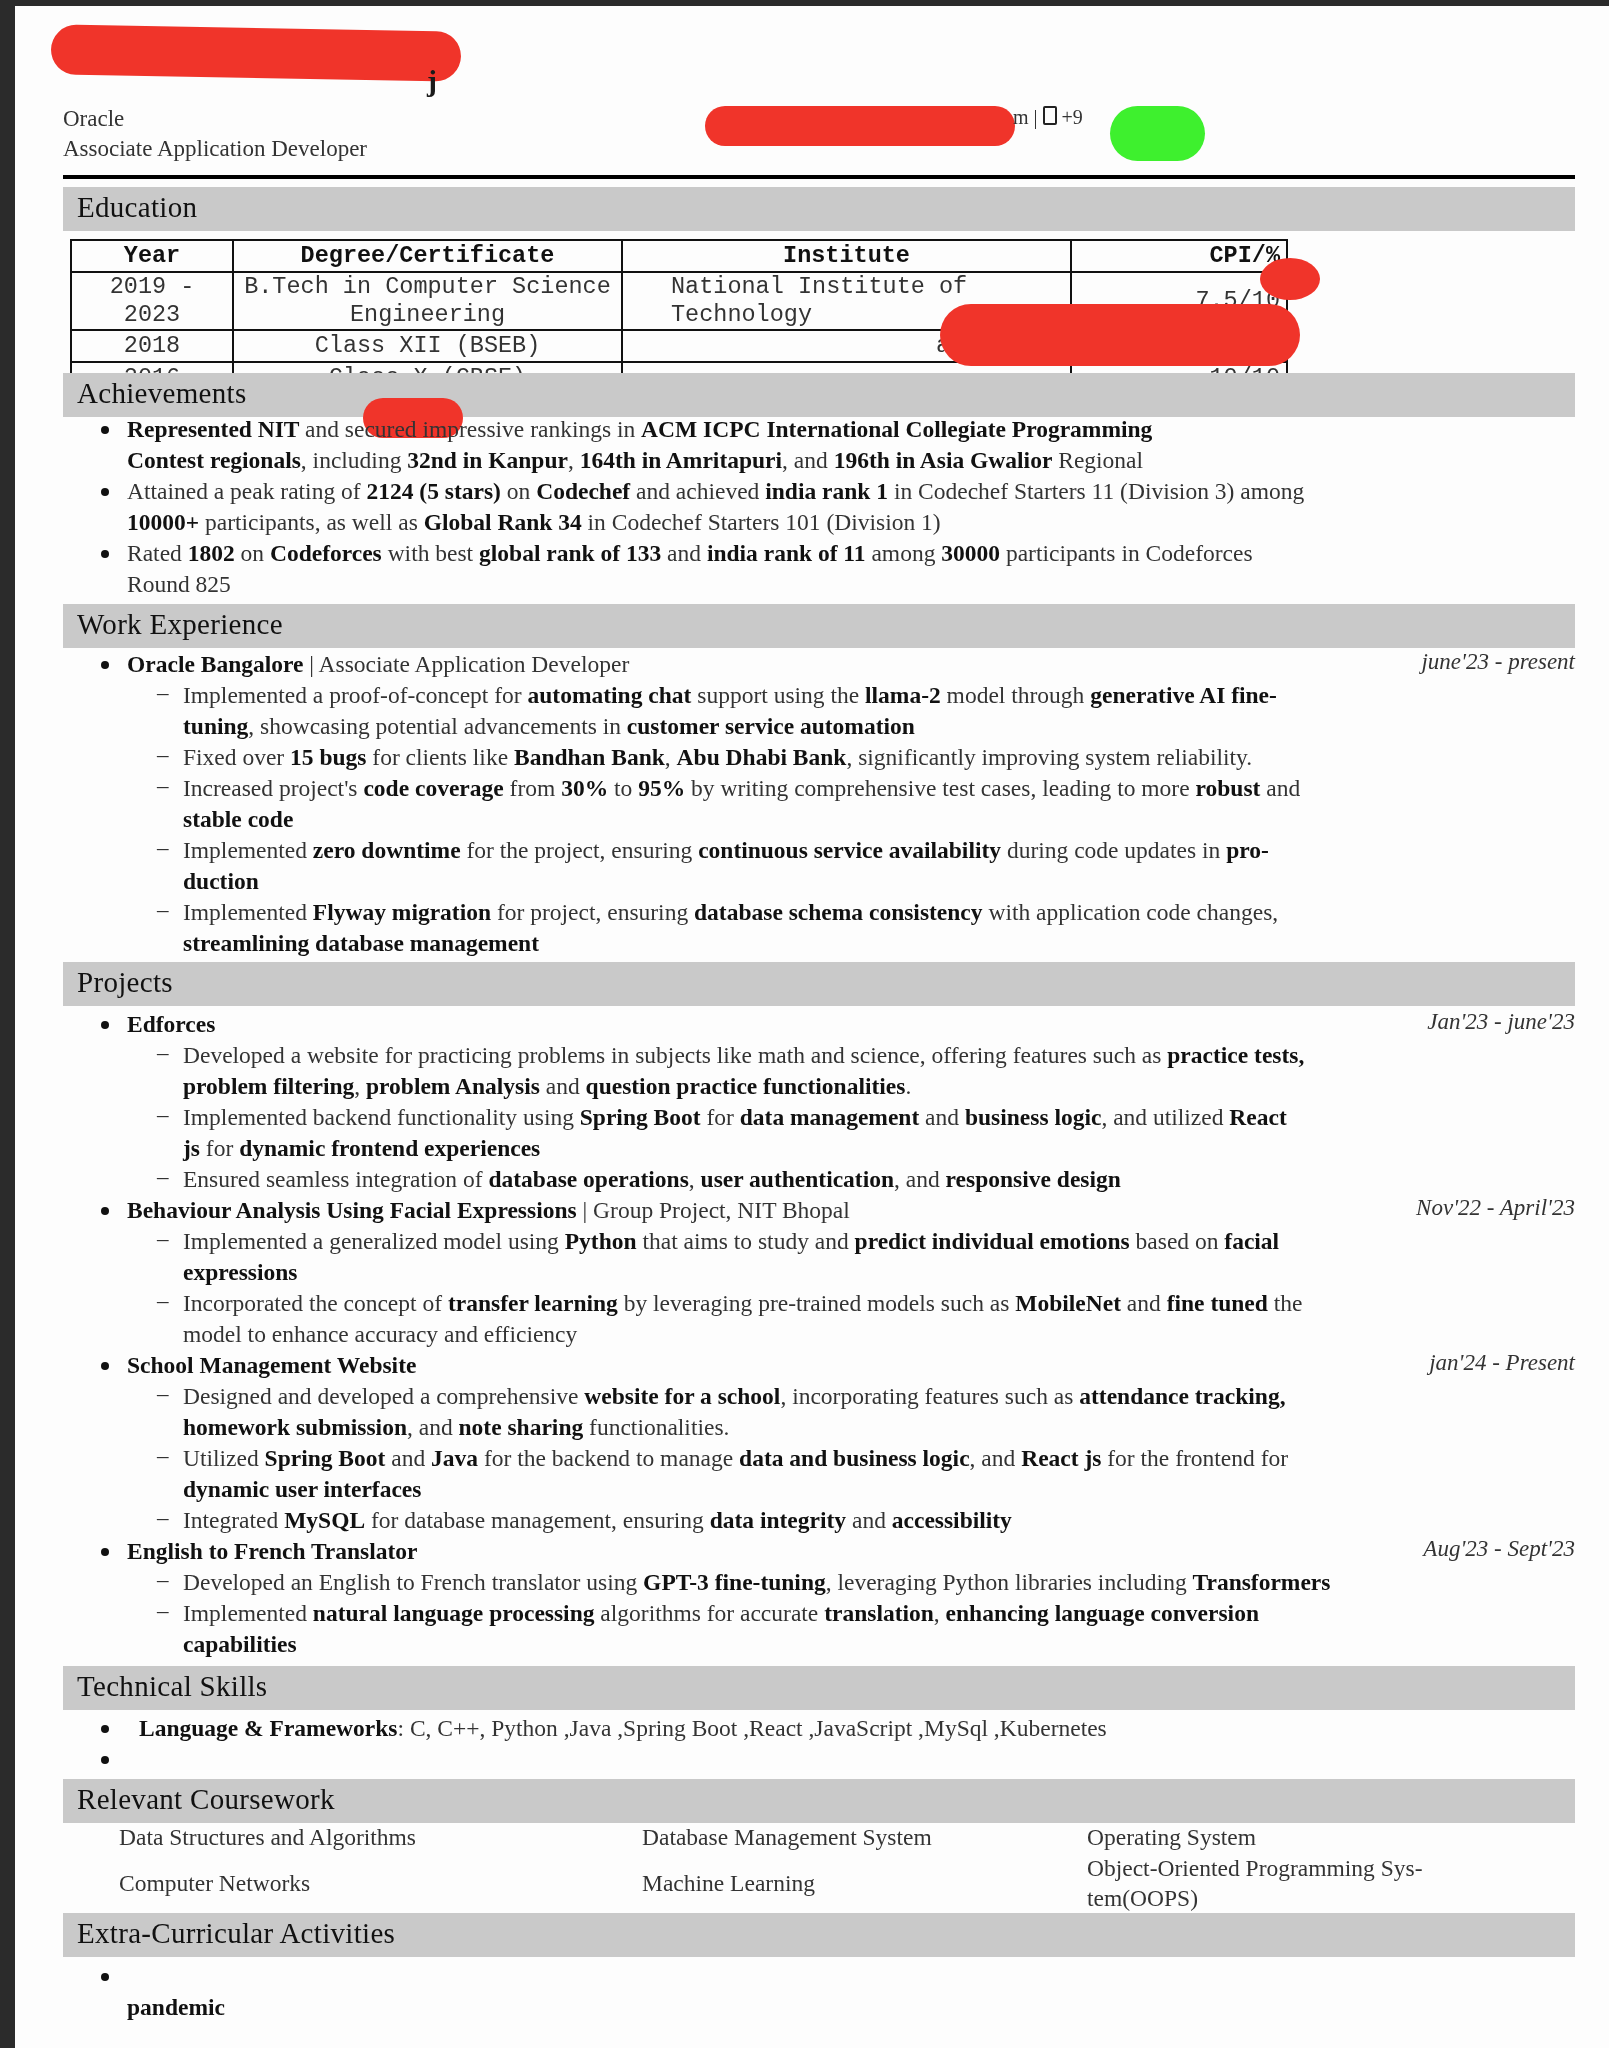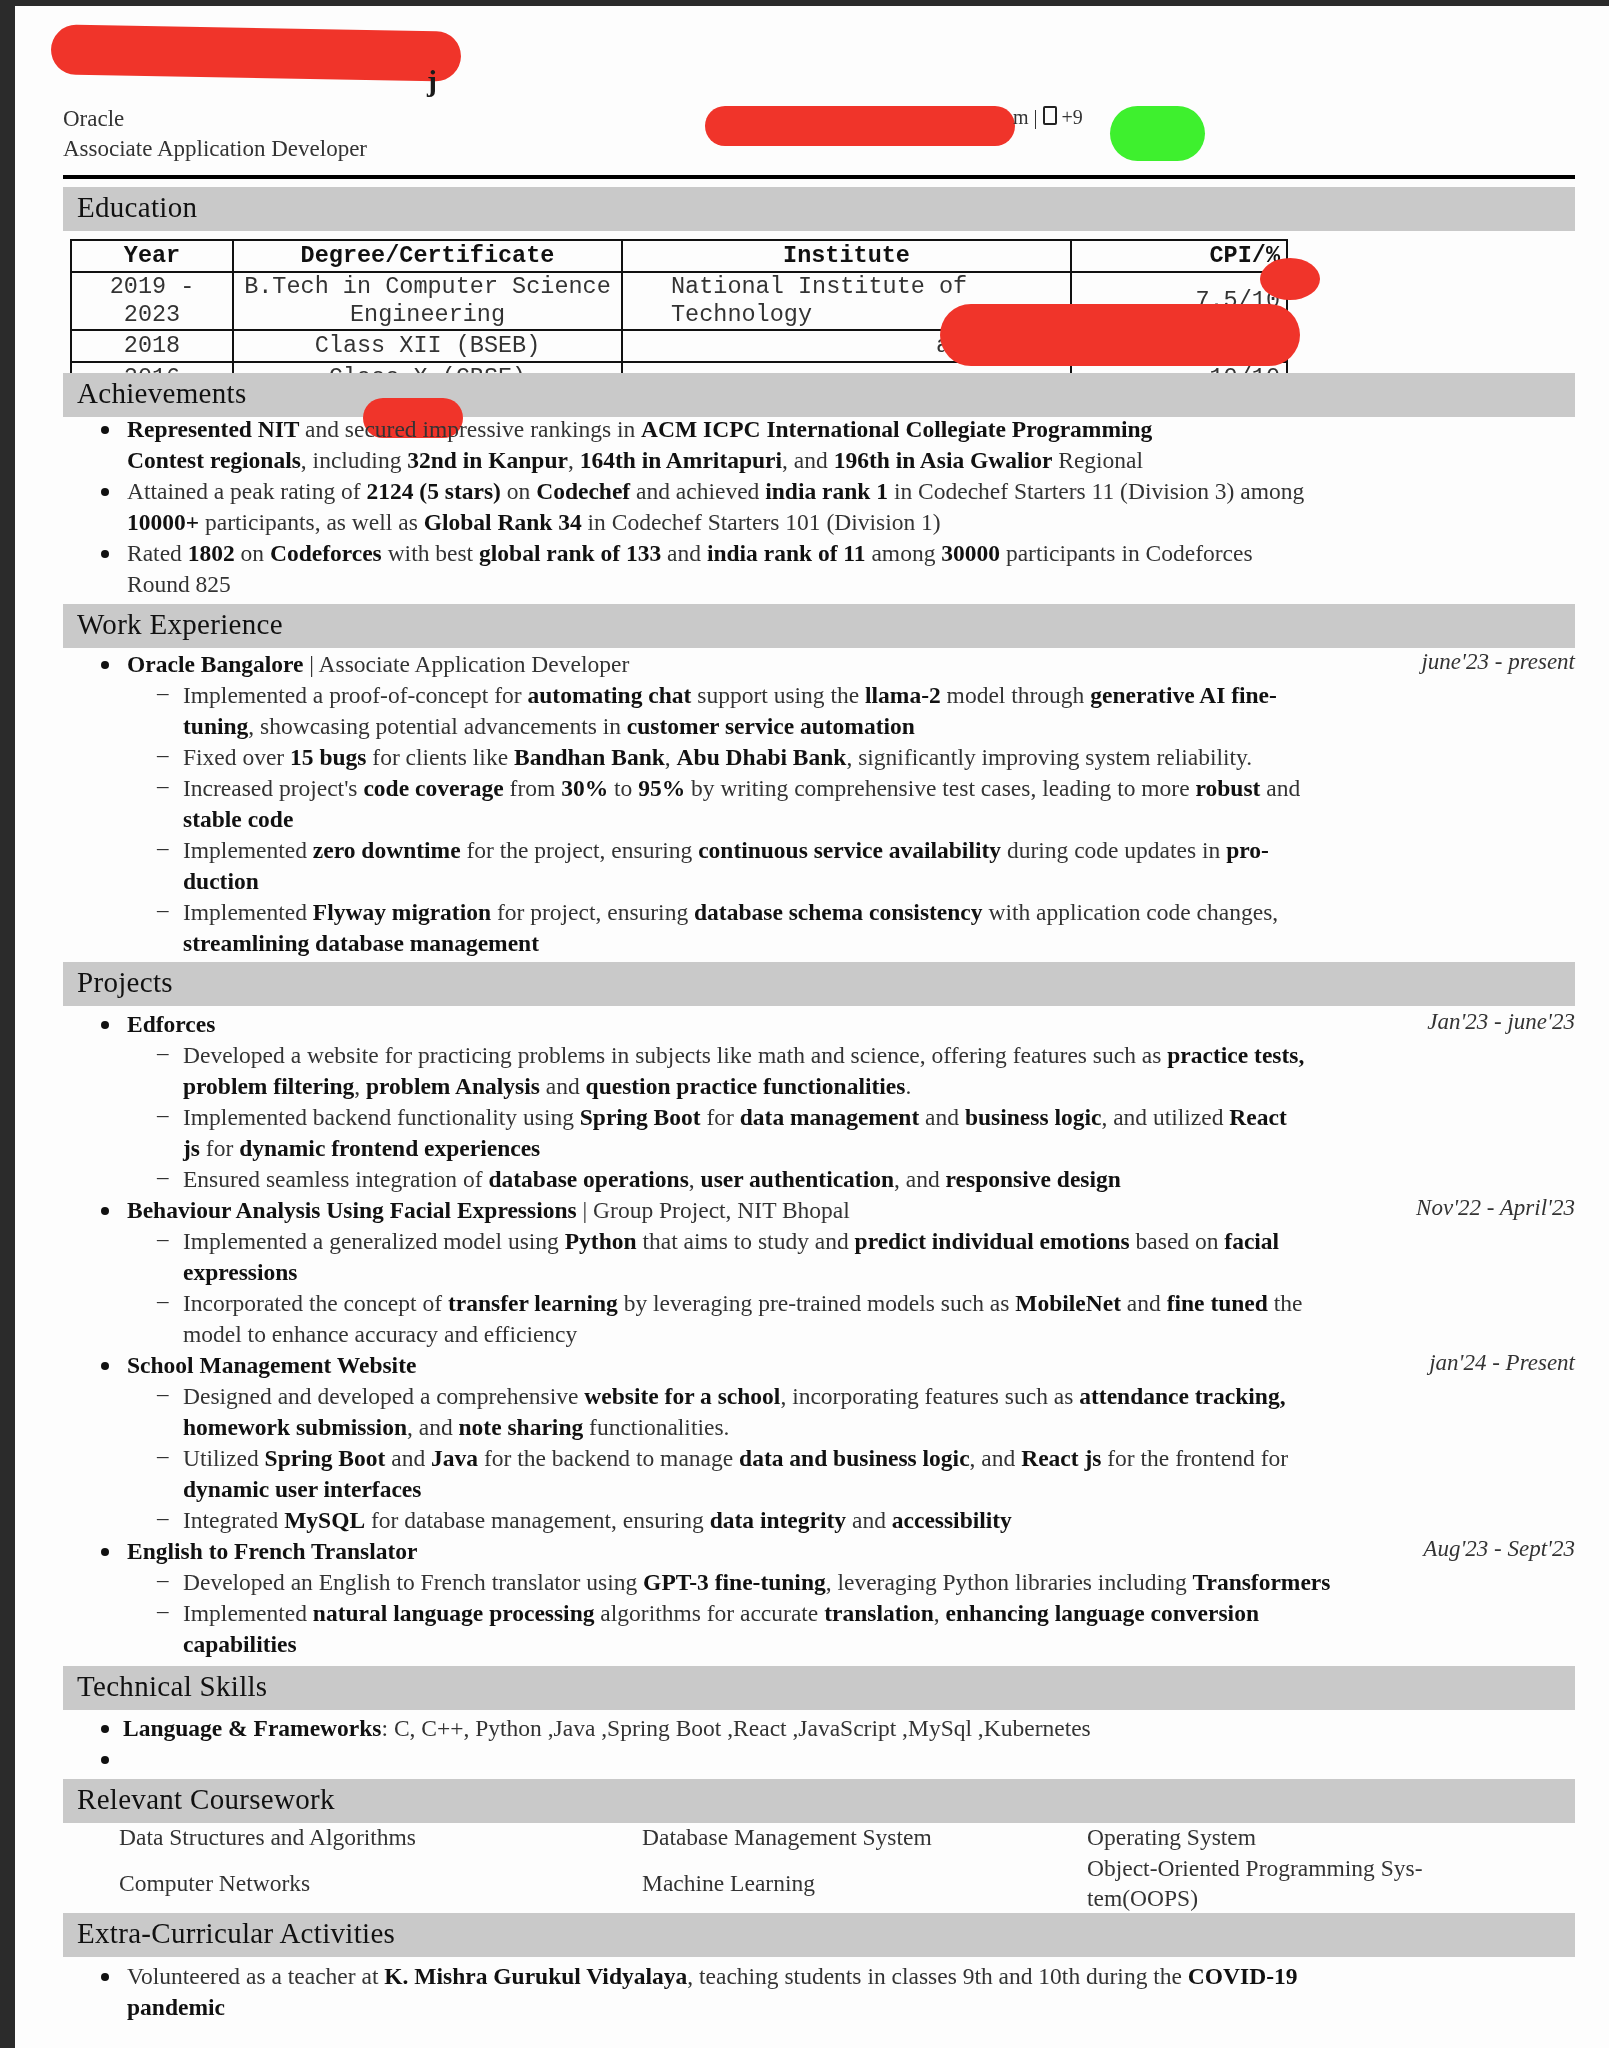--- a/index.html
+++ b/index.html
@@ -194,18 +194,17 @@
     <div class="line" style="left: 168px; top: 1499px;"><span>Integrated </span><b>MySQL</b><span> for database management, ensuring </span><b>data integrity</b><span> and </span><b>accessibility</b></div>
     <div class="bullet" style="left: 86px; top: 1542px;"></div>
     <div class="line" style="left: 112px; top: 1530px;"><b>English to French Translator</b><span></span></div>
     <div class="date" style="top: 1530px;">Aug'23 - Sept'23</div>
     <div class="dash" style="left: 142px; top: 1561px;">–</div>
     <div class="line" style="left: 168px; top: 1561px;"><span>Developed an English to French translator using </span><b>GPT-3 fine-tuning</b><span>, leveraging Python libraries including </span><b>Transformers</b></div>
     <div class="dash" style="left: 142px; top: 1592px;">–</div>
     <div class="line" style="left: 168px; top: 1592px;"><span>Implemented </span><b>natural language processing</b><span> algorithms for accurate </span><b>translation</b><span>, </span><b>enhancing language conversion</b></div>
     <div class="line" style="left: 168px; top: 1623px;"><b>capabilities</b></div>
     <div class="bullet" style="left: 86px; top: 1719px;"></div>
-    <div class="line" style="left: 108px; top: 1707px;"><b>Language &amp; Frameworks</b><span>: C, C++, Python ,Java ,Spring Boot ,React ,JavaScript ,MySql ,Kubernetes</span></div>
+    <div class="line" style="left: 124px; top: 1707px;"><b>Language &amp; Frameworks</b><span>: C, C++, Python ,Java ,Spring Boot ,React ,JavaScript ,MySql ,Kubernetes</span></div>
     <div class="bullet" style="left: 86px; top: 1750px;"></div>
     <div class="bullet" style="left: 86px; top: 1967px;"></div>
-    <div class="line" style="left: 112px; top: 1955px;"><span>Volunteered as a teacher at </span><b>K. Mishra Gurukul Vidyalaya</b><span>, teaching students in classes 9th and 10th during the </span><b>COVID-19</b></div>
     <div class="line" style="left: 112px; top: 1986px;"><b>pandemic</b></div>
   </div>
 
 </body></html>

